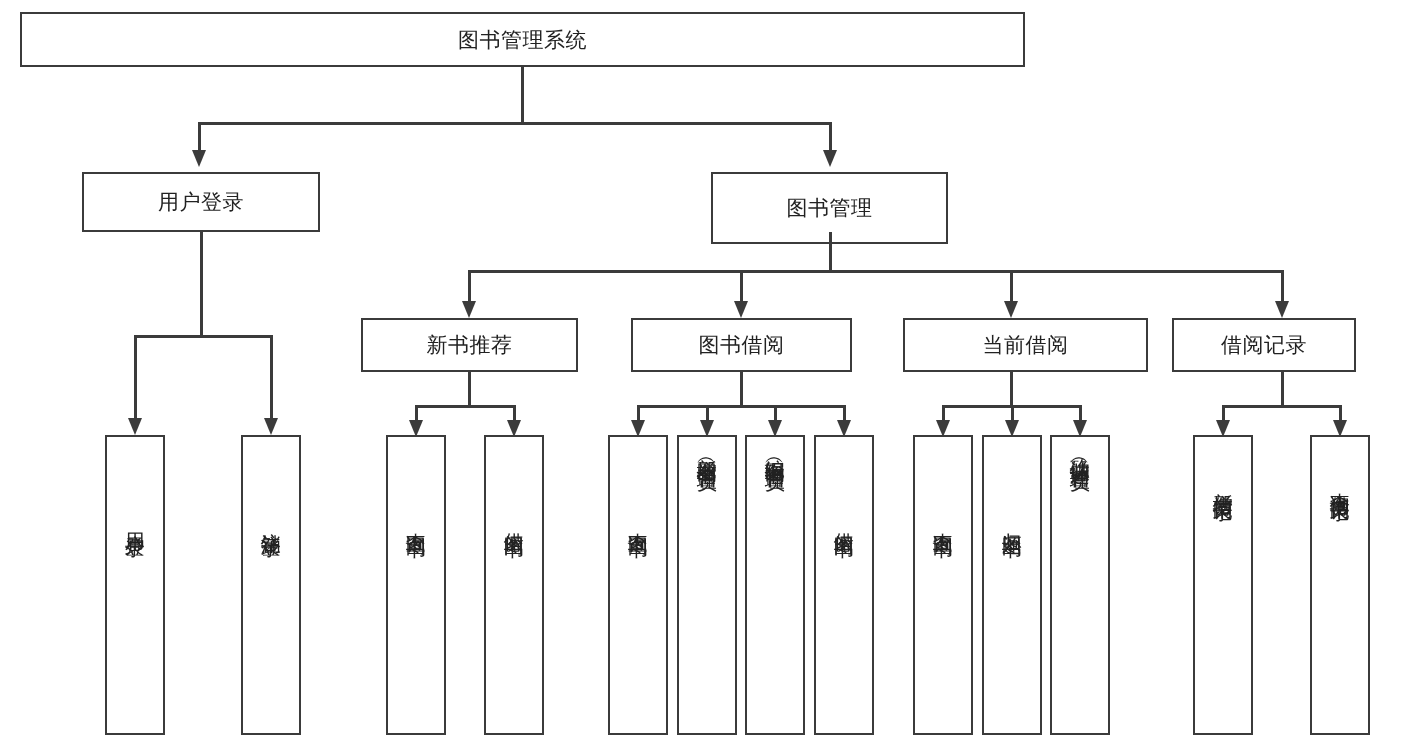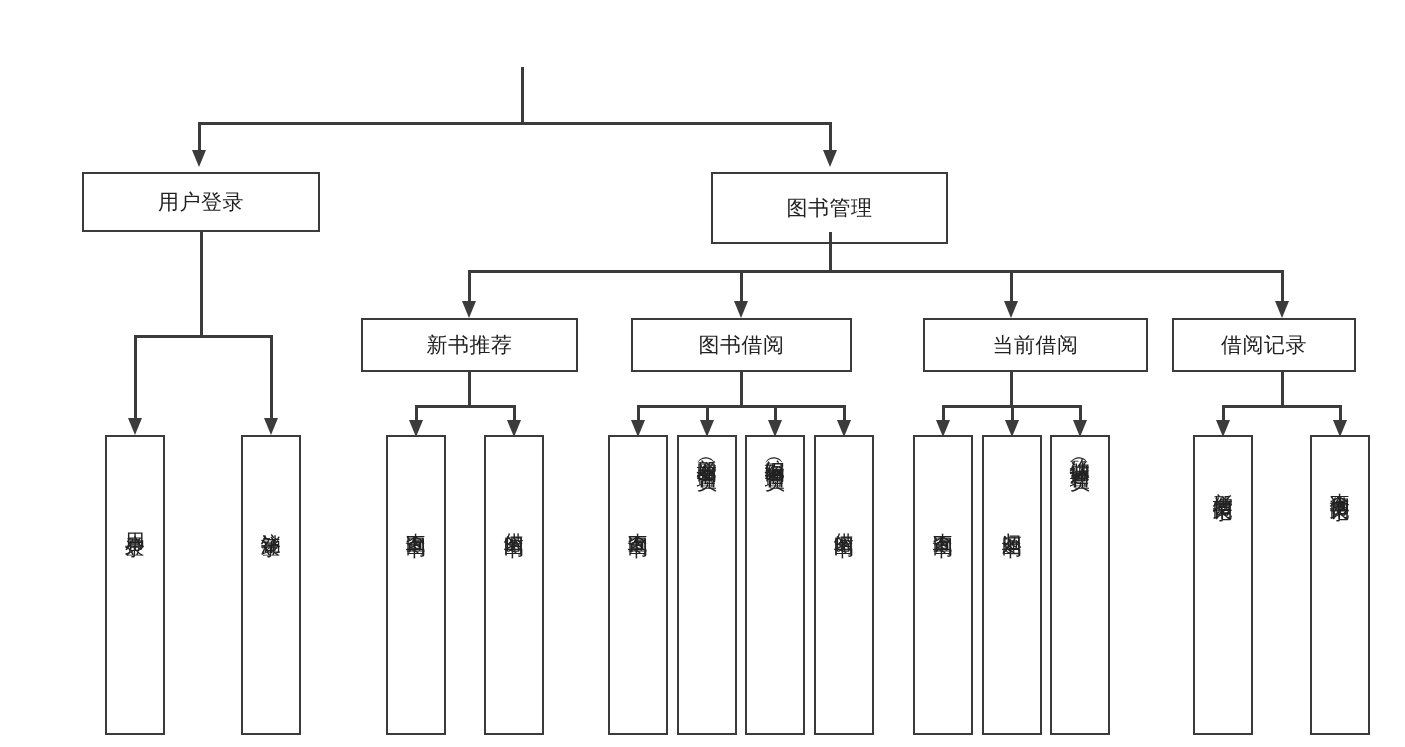--- a/index.html
+++ b/index.html
@@ -73,20 +73,23 @@
     color: #b9b9b9;
     white-space: nowrap;
     letter-spacing: 0.5px;
   }
 </style>
 </head>
 <body>
 
 <div id="canvas">
 
+  <div class="node" style="left:20px; top:12px; width:1005px; height:55px;">
+    <span class="node-label">图书管理系统</span>
+  </div>
 
   <div class="edge v" style="left:521px; top:67px; height:55px;"></div>
 
   <div class="edge h" style="left:198px; top:122px; width:634px;"></div>
 
   <div class="edge v" style="left:198px; top:122px; height:28px;"></div>
   <div class="arrow" style="left:192px; top:150px;"></div>
 
   <div class="edge v" style="left:829px; top:122px; height:28px;"></div>
   <div class="arrow" style="left:823px; top:150px;"></div>
@@ -122,21 +125,21 @@
   <div class="arrow" style="left:1275px; top:301px;"></div>
 
   <div class="node" style="left:631px; top:318px; width:221px; height:54px;">
     <span class="node-label">图书借阅</span>
   </div>
 
   <div class="node" style="left:361px; top:318px; width:217px; height:54px;">
     <span class="node-label">新书推荐</span>
   </div>
 
-  <div class="node" style="left:903px; top:318px; width:225px; height:54px;margin-left:20px;">
+  <div class="node" style="left:903px; top:318px; width:245px; height:54px;">
     <span class="node-label">当前借阅</span>
   </div>
 
   <div class="node" style="left:1172px; top:318px; width:184px; height:54px;">
     <span class="node-label">借阅记录</span>
   </div>
 
   <div class="edge v" style="left:468px; top:372px; height:33px;"></div>
   <div class="edge h" style="left:415px; top:405px; width:98px;"></div>
   <div class="edge v" style="left:415px; top:405px; height:15px;"></div>

